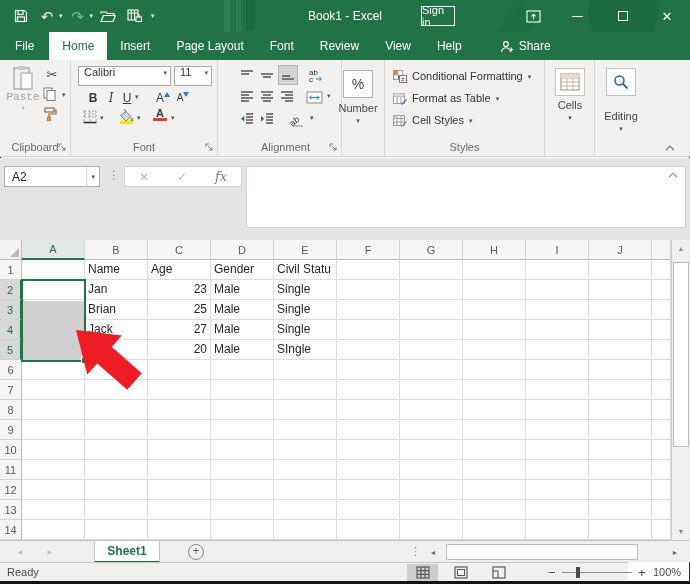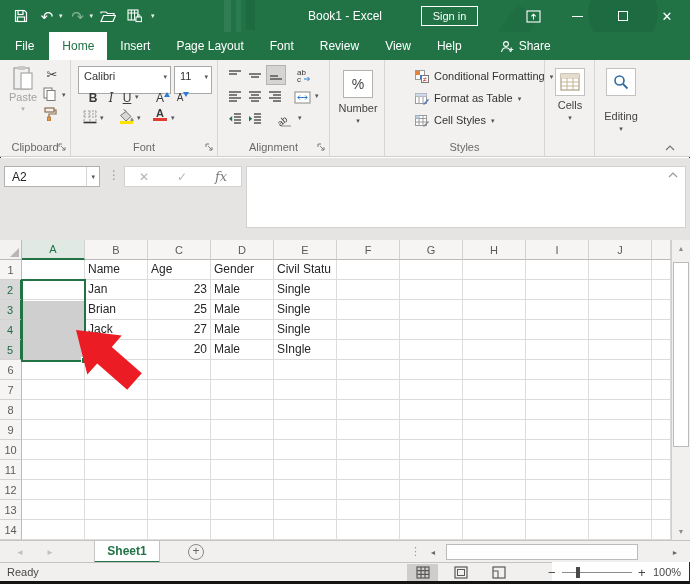--- a/index.html
+++ b/index.html
@@ -14,21 +14,21 @@
   .d2 { left:236px; top:0; width:5px; height:52px; background:rgba(255,255,255,.05); }
   .d3 { left:246px; top:0; width:9px; height:30px; background:rgba(0,0,0,.08); }
   .d4 { left:588px; top:-22px; width:70px; height:70px; border-radius:50%; background:rgba(0,0,0,.07); }
   .d5 { left:498px; top:6px; width:26px; height:60px; background:rgba(0,0,0,.05); transform:rotate(35deg); }
   .qat { position:absolute; left:10px; top:0; height:32px; display:flex; align-items:center; gap:4px; color:#fff; }
   .qbtn { width:22px; height:22px; display:flex; align-items:center; justify-content:center; }
   .qundo,.qredo { font-size:15px; line-height:1; }
   .dim { opacity:.45; }
   .qcaret { font-size:7px; color:#fff; opacity:.9; margin-left:-3px; }
   .ttl { position:absolute; left:0; right:0; top:9px; text-align:center; color:#fff; font-size:12px; }
-  .signin { position:absolute; left:421px; top:6px; width:57px; height:20px; border:1px solid #fff; color:#fff; font-size:11px; display:flex; align-items:center; justify-content:center; background:transparent; }
+  .signin { position:absolute; left:421px; top:6px; width:34px; height:20px; border:1px solid #fff; color:#fff; font-size:11px; display:flex; align-items:center; justify-content:center; background:transparent; }
   .winbtn { position:absolute; top:0; width:34px; height:32px; display:flex; align-items:center; justify-content:center; color:#fff; }
   .wb-ribbon { left:516px; } .wb-min { left:560px; } .wb-max { left:606px; } .wb-close { left:650px; font-size:13px; }
   .maxsq { width:10px; height:10px; border:1px solid #fff; }
   .minln { width:11px; height:1px; background:#fff; }
 
   
   .tabrow { position:absolute; left:0; top:32px; width:690px; height:28px; background:#217346; display:flex; align-items:stretch; }
   .rtab { color:#fff; font-size:12px; display:flex; align-items:center; padding:0 13px; white-space:nowrap; }
   .rtab.file { padding:0 15px; background:rgba(255,255,255,0); }
   .rtab.active { background:#fff; color:#217346; }
@@ -39,44 +39,44 @@
   .ribbon { position:absolute; left:0; top:60px; width:690px; height:97px; background:#f2f1f0; border-bottom:1px solid #d0cecd; }
   .rgroup { position:absolute; top:0; height:96px; border-right:1px solid #d8d6d4; }
   .glabel { position:absolute; bottom:3px; left:0; right:0; text-align:center; font-size:11px; color:#6b6966; }
   .launch { position:absolute; bottom:4px; right:3px; }
   .caret { font-size:7px; color:#555; line-height:1; }
   .icbtn { position:absolute; display:flex; align-items:center; justify-content:center; }
   .pressed { background:#d6d4d2; border:1px solid #b5b3b1; }
 
   
   .g-clip { left:0; width:71px; }
-  .paste-big { position:absolute; left:6px; top:5px; width:34px; height:70px; display:flex; flex-direction:column; align-items:center; color:#a3a3a3; font-size:11px; }
+  .paste-big { position:absolute; left:6px; top:5px; width:34px; height:70px; display:flex; flex-direction:column; align-items:center; color:#a3a3a3; font-size:11px;font-family:Liberation Mono, monospace; }
   .paste-big .caret { color:#b0b0b0; margin-top:2px; }
 
   
   .g-font { left:71px; width:147px; }
-  .combo { position:absolute; height:28px; background:#fff; border:1px solid #aaa8a6; font-size:11px; color:#333; display:flex; align-items:center; padding:0 3px 8px 5px; }
+  .combo { position:absolute; height:20px; background:#fff; border:1px solid #aaa8a6; font-size:11px; color:#333; display:flex; align-items:center; padding:0 3px 8px 5px; }
   .combo .caret { margin-left:auto; }
   .fbtn { position:absolute; width:16px; height:17px; display:flex; align-items:center; justify-content:center; font-size:12px; color:#3b3b3b; }
   .bld { font-weight:bold; }
   .itl { font-style:italic; font-family:"DejaVu Serif",serif; }
   .und { text-decoration:underline; }
   .colorbar { position:absolute; width:14px; height:3px; }
 
   
-  .g-align { left:218px; width:112px; }
+  .g-align { left:230px; width:112px; }
 
   
   .g-num { left:330px; width:55px; }
   .bigbtn { position:absolute; display:flex; flex-direction:column; align-items:center; font-size:11px; color:#444; }
   .pctbox { width:30px; height:28px; border:1px solid #b5b3b1; background:#fff; display:flex; align-items:center; justify-content:center; font-size:14px; color:#444; }
 
   
   .g-styles { left:385px; width:160px; }
-  .stylerow { position:absolute; left:8px; height:16px; display:flex; align-items:center; gap:5px; font-size:11px; color:#333; white-space:nowrap;margin-left:22px; }
+  .stylerow { position:absolute; left:8px; height:16px; display:flex; align-items:center; gap:5px; font-size:11px; color:#333; white-space:nowrap; }
 
   
   .g-cells { left:545px; width:50px; }
   .g-edit { left:595px; width:51px; }
   .iconbox { width:30px; height:28px; border:1px solid #c4c2c0; background:#fff; display:flex; align-items:center; justify-content:center; }
   .collapse { position:absolute; left:660px; top:82px; width:20px; height:12px; display:flex; align-items:center; justify-content:center; }
 
   
   .frow { position:absolute; left:0; top:158px; width:690px; height:82px; background:#e5e4e3; }
   .namebox { position:absolute; left:4px; top:8px; width:96px; height:21px; background:#fff; border:1px solid #b3b1af; font-size:12px; color:#222; display:flex; align-items:center; padding-left:7px; }
@@ -113,21 +113,21 @@
   
   .sheetrow { position:absolute; left:0; top:540px; width:690px; height:22px; background:#f1f0ef; border-top:1px solid #c6c4c2; }
   .snav { position:absolute; top:0; height:22px; width:24px; display:flex; align-items:center; justify-content:center; font-size:8px; color:#c2c0be; }
   .stab { position:absolute; left:94px; top:0; width:66px; height:22px; background:#fff; border-left:1px solid #c6c4c2; border-right:1px solid #c6c4c2; border-bottom:2px solid #217346; color:#217346; font-weight:bold; font-size:12px; display:flex; align-items:center; justify-content:center; }
   .addsheet { position:absolute; left:188px; top:3px; width:16px; height:16px; border:1px solid #8a8886; border-radius:50%; color:#6b6966; font-size:12px; line-height:13px; text-align:center; }
   .sdots { position:absolute; left:410px; top:4px; color:#9a9a9a; font-size:11px; }
   .hthumb { position:absolute; left:446px; top:3px; width:192px; height:16px; background:#fff; border:1px solid #bdbbb9; }
   .harrow { position:absolute; top:2px; width:18px; height:18px; display:flex; align-items:center; justify-content:center; font-size:7px; color:#6b6966; }
 
   
-  .statusbar { position:absolute; left:0; top:562px; width:552px; height:19px; background:#f1f0ef; border-top:1px solid #c6c4c2; }
+  .statusbar { position:absolute; left:0; top:562px; width:628px; height:19px; background:#f1f0ef; border-top:1px solid #c6c4c2; }
   .ready { position:absolute; left:7px; top:3px; font-size:11px; color:#474747; }
   .viewbtn { position:absolute; top:1px; width:31px; height:17px; display:flex; align-items:center; justify-content:center; }
   .viewbtn.pressed { background:#cfcdcb; border:none; }
   .zminus { position:absolute; left:548px; top:2px; font-size:13px; color:#444; }
   .zline { position:absolute; left:562px; top:9px; width:70px; height:1px; background:#8b8b8b; }
   .zthumb { position:absolute; left:576px; top:4px; width:4px; height:11px; background:#4a4a4a; }
   .zplus { position:absolute; left:638px; top:2px; font-size:13px; color:#444; }
   .zpct { position:absolute; left:653px; top:3px; font-size:11px; color:#474747; }
   .bottomedge { position:absolute; left:0; top:581px; width:690px; height:3px; background:#141414; }
 

